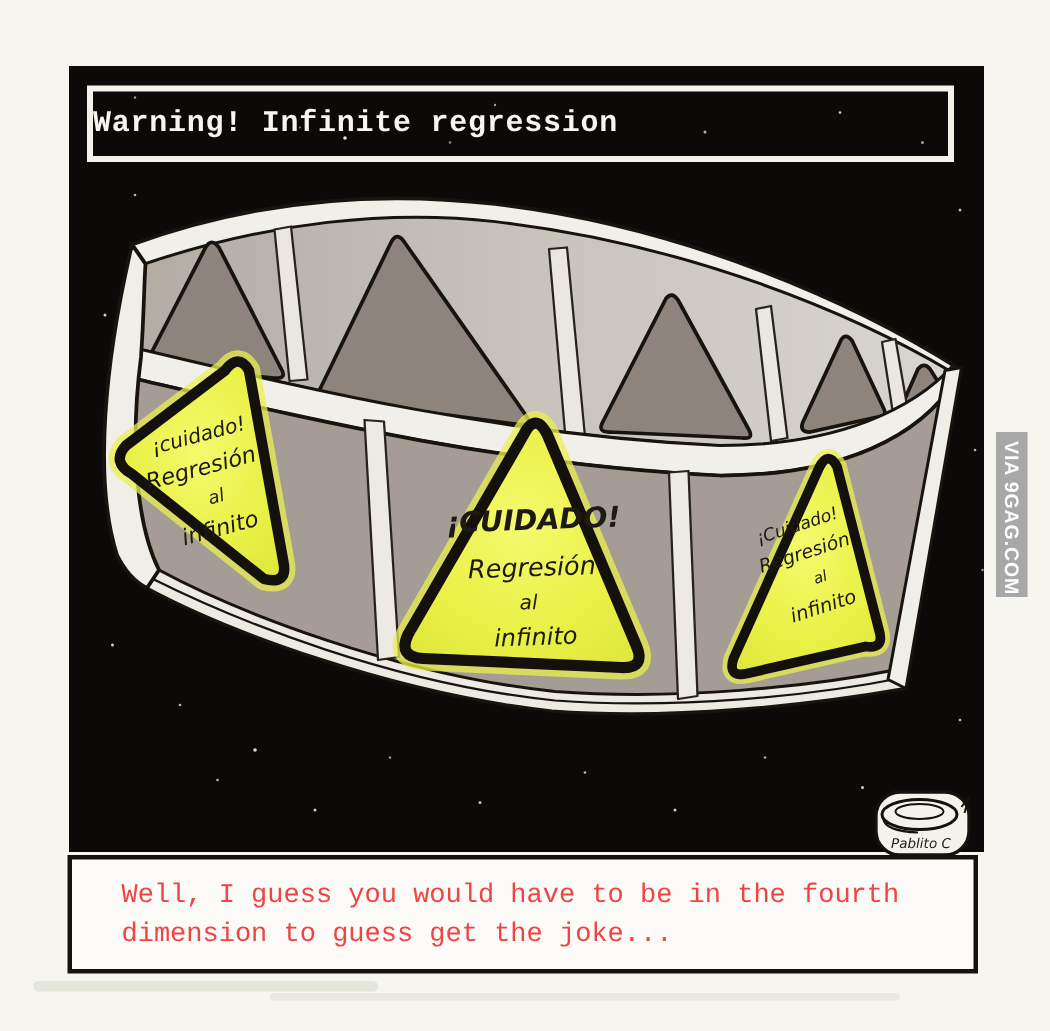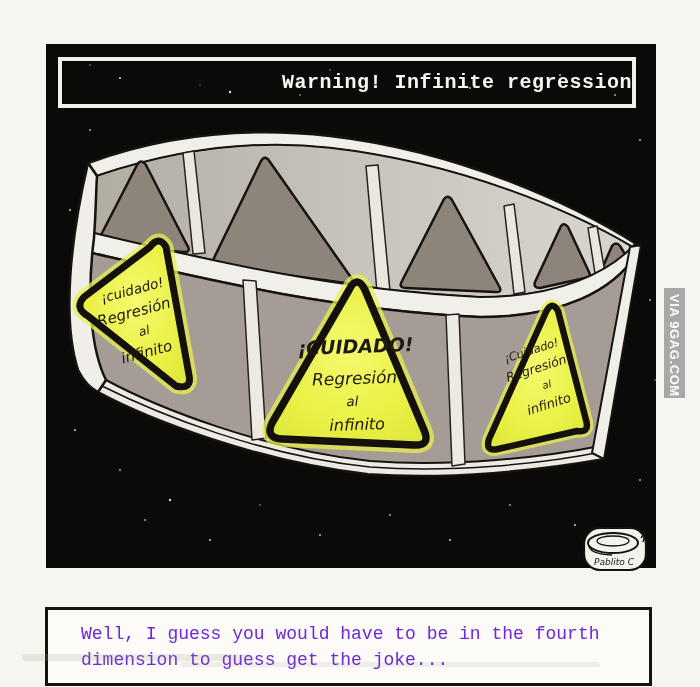--- a/index.html
+++ b/index.html
@@ -8,32 +8,32 @@
     background:#f6f5f0;
     font-family:"Liberation Mono","DejaVu Sans Mono",monospace;
   }
   .panel{
     position:absolute;left:46px;top:44px;width:610px;height:524px;
     background:#0b0a08;
   }
   .title-box{
     position:absolute;left:58px;top:57px;width:570px;height:43px;
     border:4px solid #f3f1ea;
-    display:flex;align-items:center;justify-content:flex-end;
+    display:flex;align-items:center;justify-content:flex-start;
   }
   .title-text{
     color:#f7f5f0;font-weight:bold;font-size:20px;letter-spacing:.5px;
     white-space:nowrap;
   }
   .art{position:absolute;left:0;top:0;width:700px;height:687px;}
   .caption-box{
     position:absolute;left:45px;top:570px;width:568px;height:62px;
     background:#fcfbf8;border:3px solid #15130f;
     padding:11px 0 0 33px;
-    color:#6d28d9;font-size:18px;line-height:26px;margin-top:37px;
+    color:#ef4444;font-size:18px;line-height:26px;
   }
   .caption-line{white-space:nowrap;}
   .smudge1{position:absolute;left:22px;top:654px;width:230px;height:7px;
     background:rgba(150,160,130,.18);border-radius:4px;}
   .smudge2{position:absolute;left:180px;top:662px;width:420px;height:5px;
     background:rgba(120,120,115,.10);border-radius:3px;}
   .watermark{
     position:absolute;left:664px;top:288px;width:21px;height:110px;
     background:#a8a8a8;
   }

